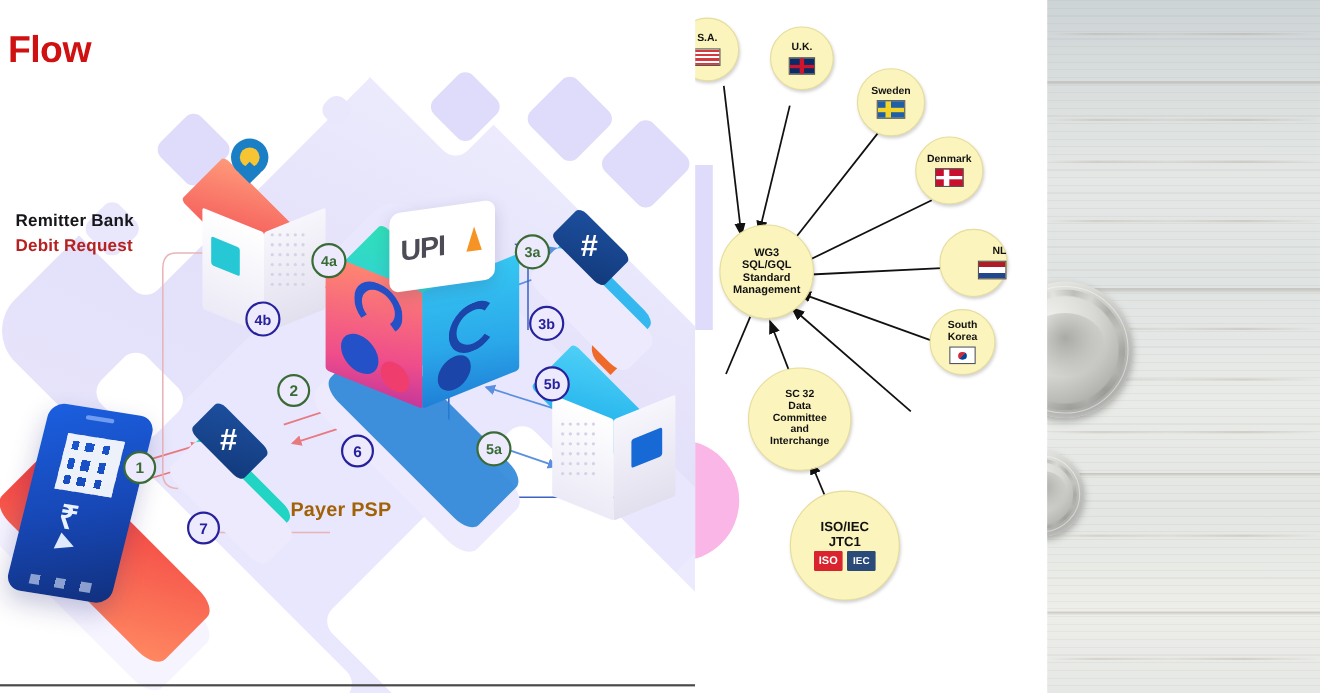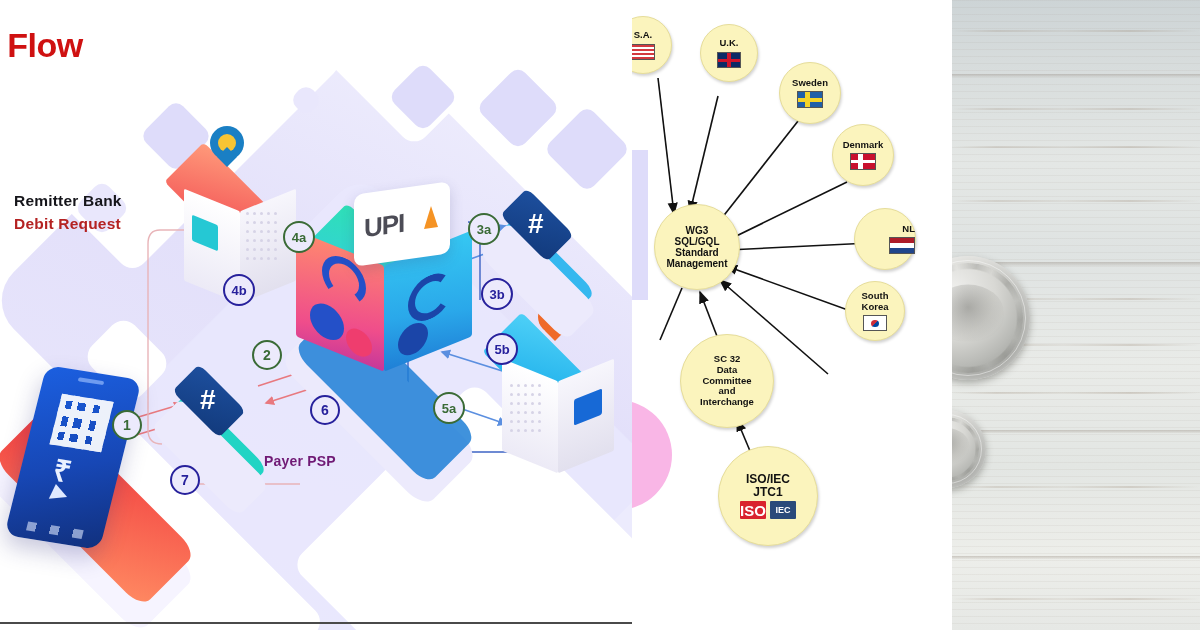--- a/index.html
+++ b/index.html
@@ -17,21 +17,21 @@
   #bg-mass2{position:absolute;left:150px;top:300px;width:520px;height:380px;background:#e9e8fd;transform:rotate(45deg);border-radius:30px;opacity:.85;}
 
   .white-wedge{position:absolute;background:#ffffff;transform:rotate(45deg);border-radius:16px;}
 
   
   #upi-title{position:absolute;left:-62px;top:26px;font-size:34px;font-weight:bold;color:#cf1111;letter-spacing:-.5px;white-space:nowrap;}
 
   
   #lbl-remitter{position:absolute;left:14px;top:192px;font-size:15.5px;font-weight:bold;color:#15151a;letter-spacing:.2px;}
   #lbl-debit{position:absolute;left:14px;top:215px;font-size:15.5px;font-weight:bold;color:#b42222;letter-spacing:.2px;}
-  #lbl-payerpsp{position:absolute;left:264px;top:453px;font-size:14px;font-weight:bold;color:#701a75;letter-spacing:.2px;}
+  #lbl-payerpsp{position:absolute;left:264px;top:453px;font-size:18px;font-weight:bold;color:#a16207;letter-spacing:.2px;}
 
   
   .step{position:absolute;border-radius:50%;background:#eceafc;display:flex;align-items:center;justify-content:center;
         font-weight:bold;font-size:14px;line-height:1;}
   .step.green{border:2.2px solid #3a6b36;color:#3a6b36;}
   .step.blue{border:2.2px solid #27219c;color:#27219c;}
   .step.sz1{width:26px;height:26px;font-size:14px;}
   .step.sz2{width:28px;height:28px;font-size:13px;}
 
   
@@ -121,21 +121,21 @@
   .flag-dk{background:#c8102e;position:relative;overflow:hidden;}
   .flag-dk:before{content:"";position:absolute;left:0;top:40%;width:100%;height:20%;background:#fff;}
   .flag-dk:after{content:"";position:absolute;left:30%;top:0;width:18%;height:100%;background:#fff;}
   .flag-nl{background:linear-gradient(180deg,#ae1c28 0 33%,#fff 33% 66%,#21468b 66% 100%);}
   .flag-kr{background:#fff;position:relative;overflow:hidden;}
   .flag-kr:before{content:"";position:absolute;left:33%;top:25%;width:34%;height:50%;border-radius:50%;
      background:linear-gradient(135deg,#cd2e3a 50%,#0047a0 50%);}
   .flag-cn{background:#de2910;position:relative;overflow:hidden;}
   .flag-cn:before{content:"★";position:absolute;left:8%;top:-4px;color:#ffde00;font-size:9px;line-height:1;}
   .flag-cn:after{content:"★★★";position:absolute;left:40%;top:1px;color:#ffde00;font-size:4px;letter-spacing:1px;line-height:1;}
-  .logo-iso{width:26px;height:18px;background:#d9232e;color:#fff;font-size:15px;font-weight:bold;
+  .logo-iso{width:26px;height:18px;background:#d9232e;color:#fff;font-size:10px;font-weight:bold;
      display:flex;align-items:center;justify-content:center;border-radius:1px;}
   .logo-iec{width:26px;height:18px;background:#2a4a7a;color:#fff;font-size:9px;font-weight:bold;
      display:flex;align-items:center;justify-content:center;border-radius:1px;}
   #iso-svg{position:absolute;left:0;top:0;width:320px;height:630px;}
 
   
   #panel-coins{position:absolute;left:952px;top:0;width:248px;height:630px;overflow:hidden;
      background:
        repeating-linear-gradient(180deg,
           rgba(160,150,140,.10) 0 1px, rgba(255,255,255,0) 1px 7px),

